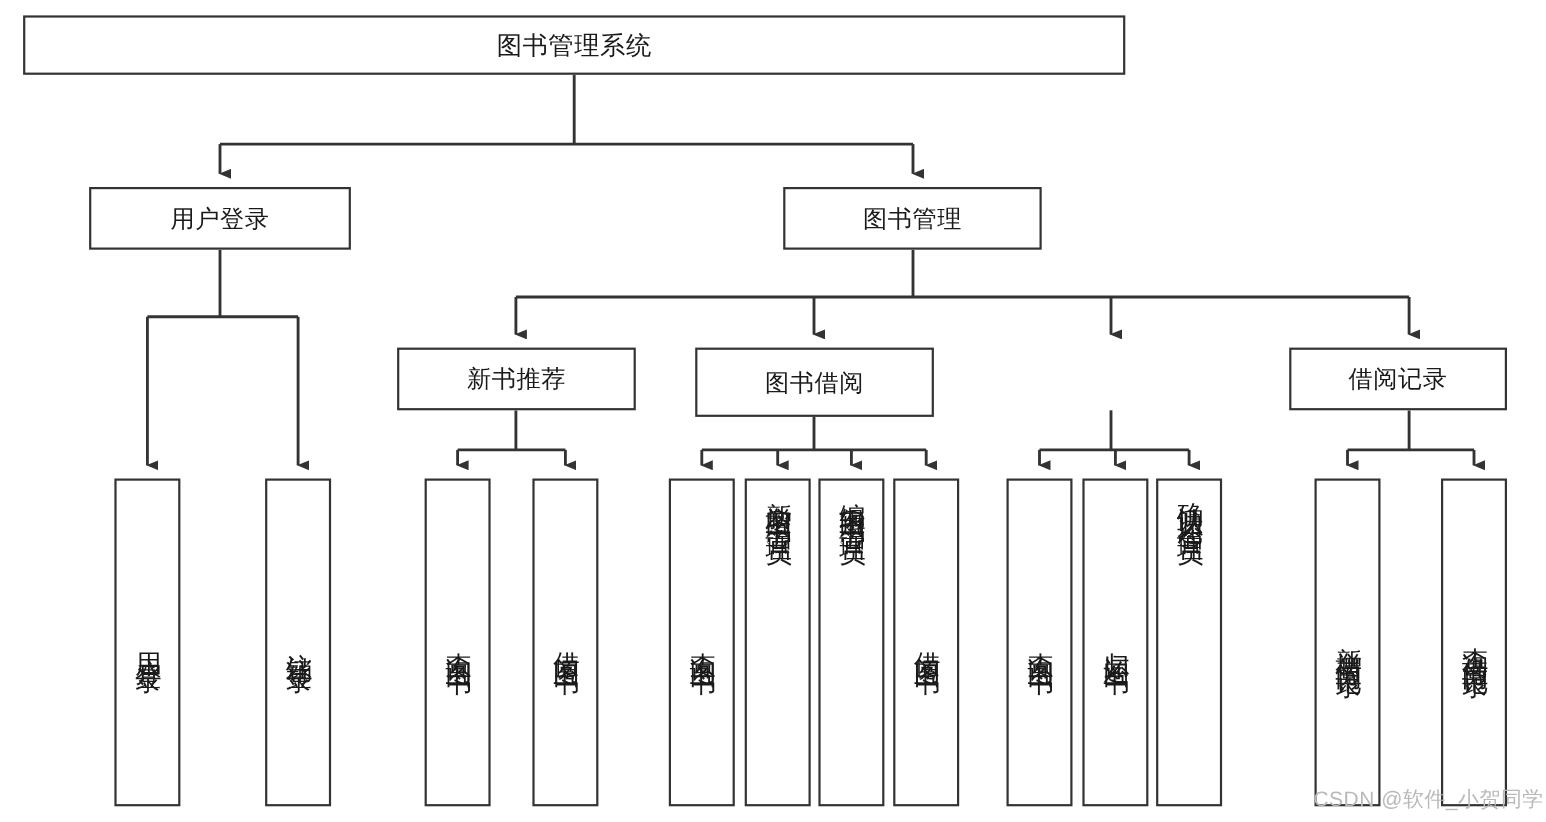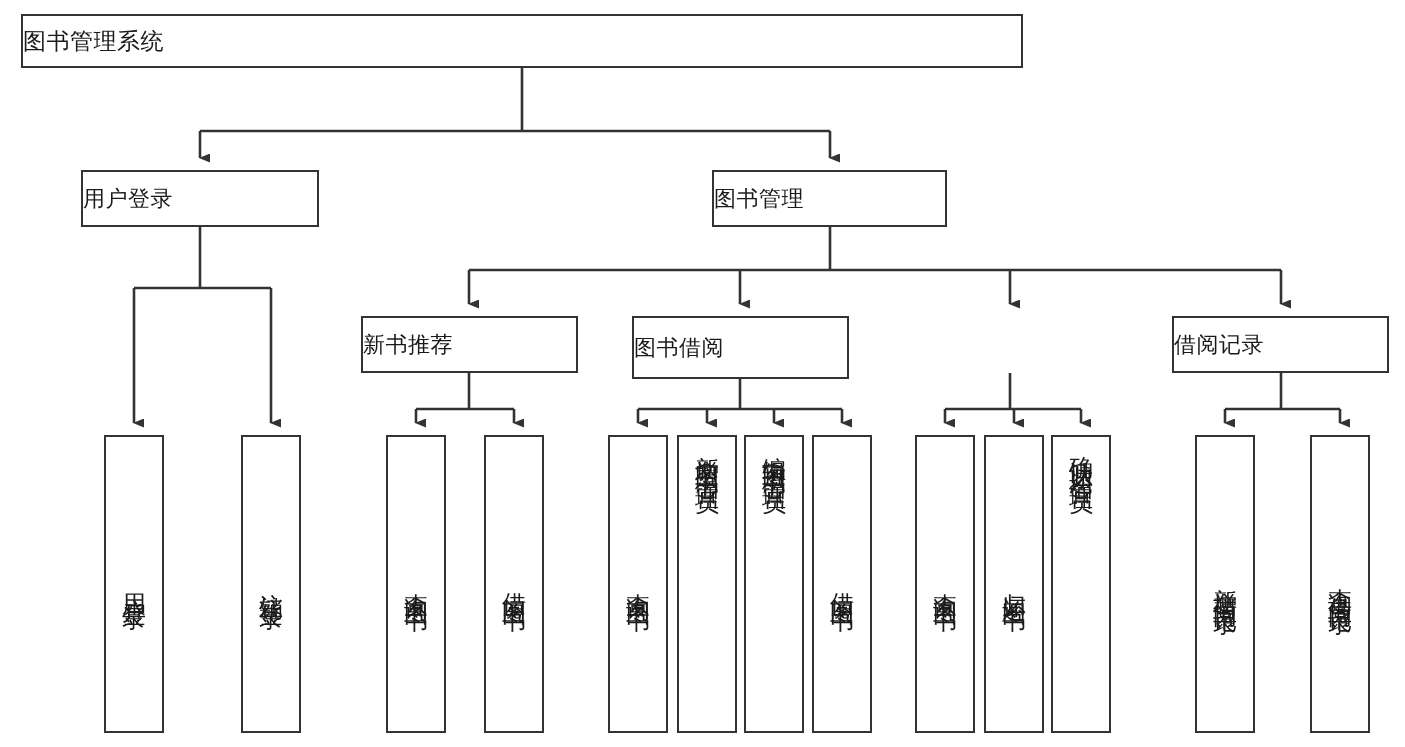--- a/index.html
+++ b/index.html
@@ -26,20 +26,21 @@
     height: 747px;
   }
   
   .node {
     position: absolute;
     box-sizing: border-box;
     background: #ffffff;
     border: 2px solid #333333;
     display: flex;
     align-items: center;
+    justify-content: center;
     color: #1a1a1a;
   }
   .node .node-label {
     display: block;
     line-height: 1.08;
     letter-spacing: 0.5px;
     color: #1a1a1a;
     text-align: center;
   }
   
@@ -143,21 +144,21 @@
   <div class="node horiz" style="left:712px; top:170px; width:235px; height:57px;">
     <span class="node-label">图书管理</span>
   </div>
 
   <div class="node horiz" style="left:361px; top:316px; width:217px; height:57px;">
     <span class="node-label">新书推荐</span>
   </div>
   <div class="node horiz" style="left:632px; top:316px; width:217px; height:63px;">
     <span class="node-label">图书借阅</span>
   </div>
-  <div class="node horiz" style="left:1172px; top:316px; width:217px; height:57px;">
+  <div class="node horiz" style="left:1172px; top:316px; width:198px; height:57px;">
     <span class="node-label">借阅记录</span>
   </div>
 
   <div class="node vert center-v" style="left:104px; top:435px; width:60px; height:298px;">
     <span class="node-label">用户登录</span>
   </div>
   <div class="node vert center-v" style="left:241px; top:435px; width:60px; height:298px;">
     <span class="node-label">注销登录</span>
   </div>
   <div class="node vert center-v" style="left:386px; top:435px; width:60px; height:298px;">
@@ -187,14 +188,15 @@
   <div class="node vert" style="left:1051px; top:435px; width:60px; height:298px;">
     <span class="node-label">确认归还（管理员）</span>
   </div>
   <div class="node vert center-v" style="left:1195px; top:435px; width:60px; height:298px;">
     <span class="node-label">新增借阅记录</span>
   </div>
   <div class="node vert center-v" style="left:1310px; top:435px; width:60px; height:298px;">
     <span class="node-label">查询借阅记录</span>
   </div>
 
+  <div class="watermark" style="left:1194px; top:714px;">CSDN @软件_小贺同学</div>
 
 </div>
 
 </body></html>

